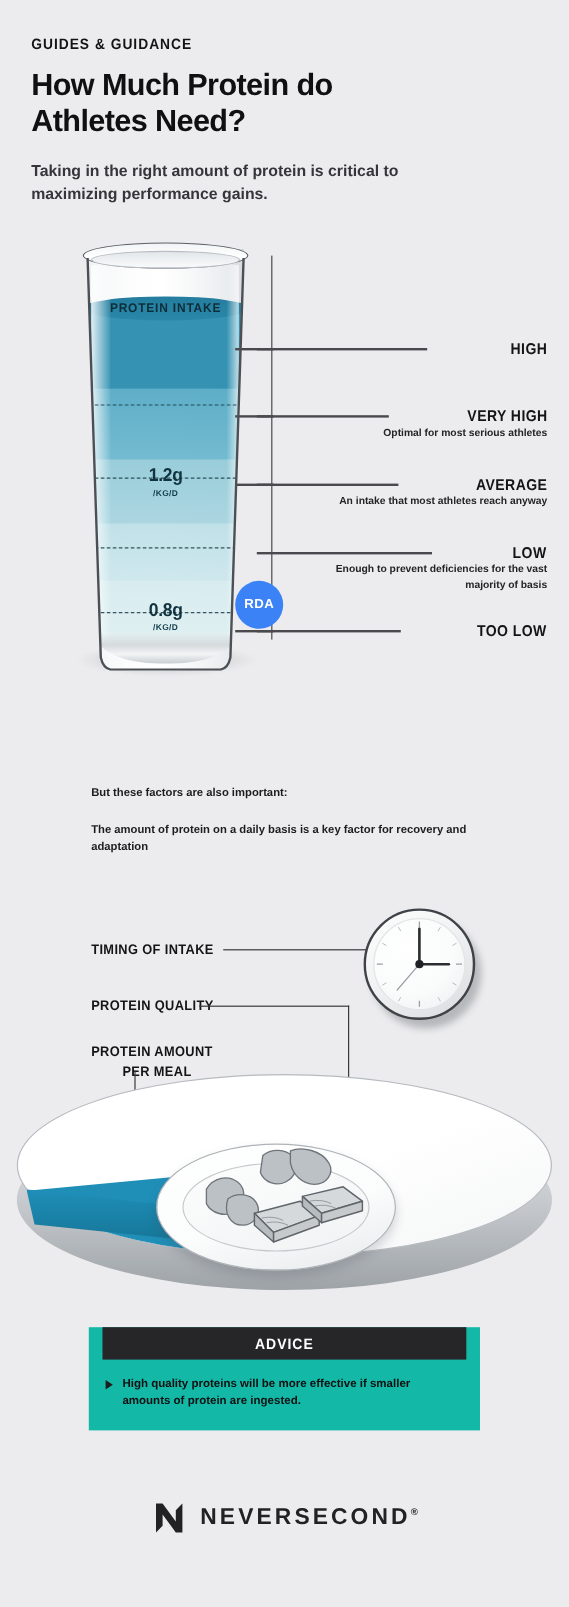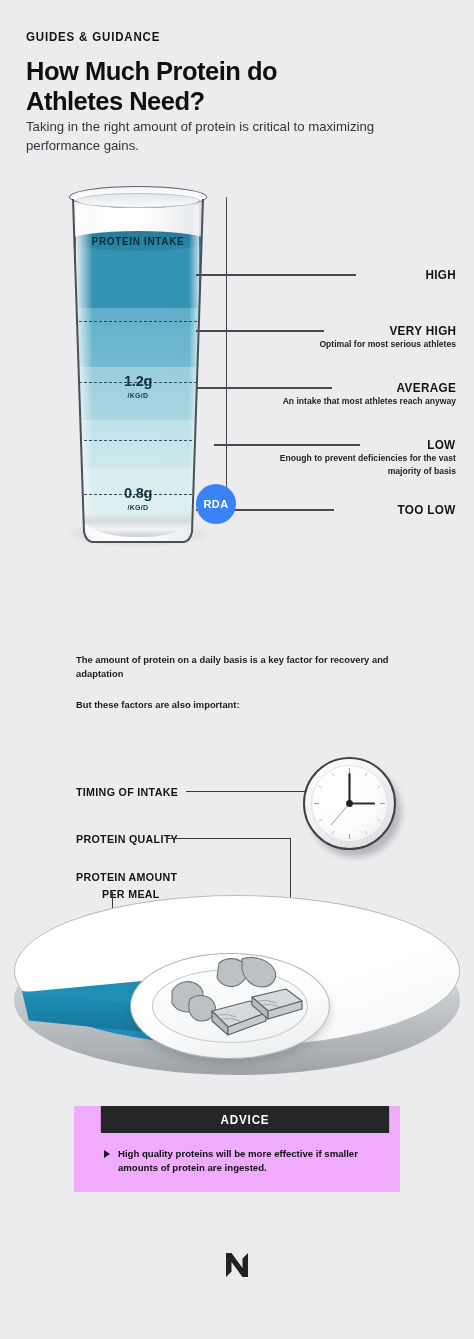--- a/index.html
+++ b/index.html
@@ -30,26 +30,26 @@
   .headline {
     margin-top: 13px;
     font-size: 25.5px;
     line-height: 1.16;
     font-weight: 700;
     letter-spacing: -0.5px;
     color: #101012;
     max-width: 330px;
   }
   .subhead {
-    margin-top: 1px;
+    margin-top: 17px;
     font-size: 13.2px;
     line-height: 1.45;
     color: #35353a;
     max-width: 360px;
-    font-weight: 400;
+    font-weight: 700;
   }
 
   
   .glass-section {
     position: relative;
     height: 390px;
     margin-top: 22px;
   }
   .glass-wrap {
     position: absolute;
@@ -372,22 +372,21 @@
     border-radius: 50%;
     border: 1px solid #c6cacd;
     background: linear-gradient(165deg, #fdfdfd, #f1f3f4);
   }
 
   
   .advice {
     position: absolute;
     left: 74px; top: 1106px;
     width: 326px;
-    background: #f0abfc;
-    padding-left: 16px;
+    background: #14b8a6;
   }
   .advice-head {
     background: #262527;
     color: #ffffff;
     text-align: center;
     padding: 7px 0 6px 0;
     font-family: "Liberation Sans Narrow", "Liberation Sans", sans-serif;
     font-size: 12.5px;
     font-weight: 700;
     letter-spacing: 0.9px;
@@ -519,22 +518,22 @@
 
   <div class="stub" style="left:196px; top:97px;  width:32px;"></div>
   <div class="stub" style="left:196px; top:153px; width:32px;"></div>
   <div class="stub" style="left:196px; top:210px; width:32px;"></div>
   <div class="stub" style="left:196px; top:332px; width:32px;"></div>
 </div>
 
 <div class="rda-badge">RDA</div>
 
 <div class="mid-copy">
+  <p>But these factors are also important:</p>
   <p>The amount of protein on a daily basis is a key factor for recovery and adaptation</p>
-  <p>But these factors are also important:</p>
 </div>
 
 <div class="factors">
 
   <div class="factor-label" style="left:76px; top:45px;">TIMING OF INTAKE</div>
   <div class="factor-label" style="left:76px; top:92px;">PROTEIN QUALITY</div>
   <div class="factor-label" style="left:76px; top:130px;">PROTEIN AMOUNT</div>
   <div class="factor-label" style="left:102px; top:147px;">PER MEAL</div>
 
   <div class="leader" style="left:186px; top:51px; width:124px; height:1.2px;"></div>
@@ -617,13 +616,16 @@
       <span class="bullet"></span>
       <span class="advice-text">High quality proteins will be more effective if smaller amounts of protein are ingested.</span>
     </div>
   </div>
 </div>
 
 <div class="footer">
   <svg width="30" height="30" viewBox="0 0 30 30">
     <path d="M4,3 L4,27 L9.5,21.5 L9.5,12 L20.5,27 L26,27 L26,3 L20.5,8.5 L20.5,18 L9.5,3 Z" fill="#222225"></path>
   </svg>
+  <div class="brand-name">
+    <span>NEVERSECOND</span><span class="brand-tm">®</span>
+  </div>
 </div>
 
 </body></html>

